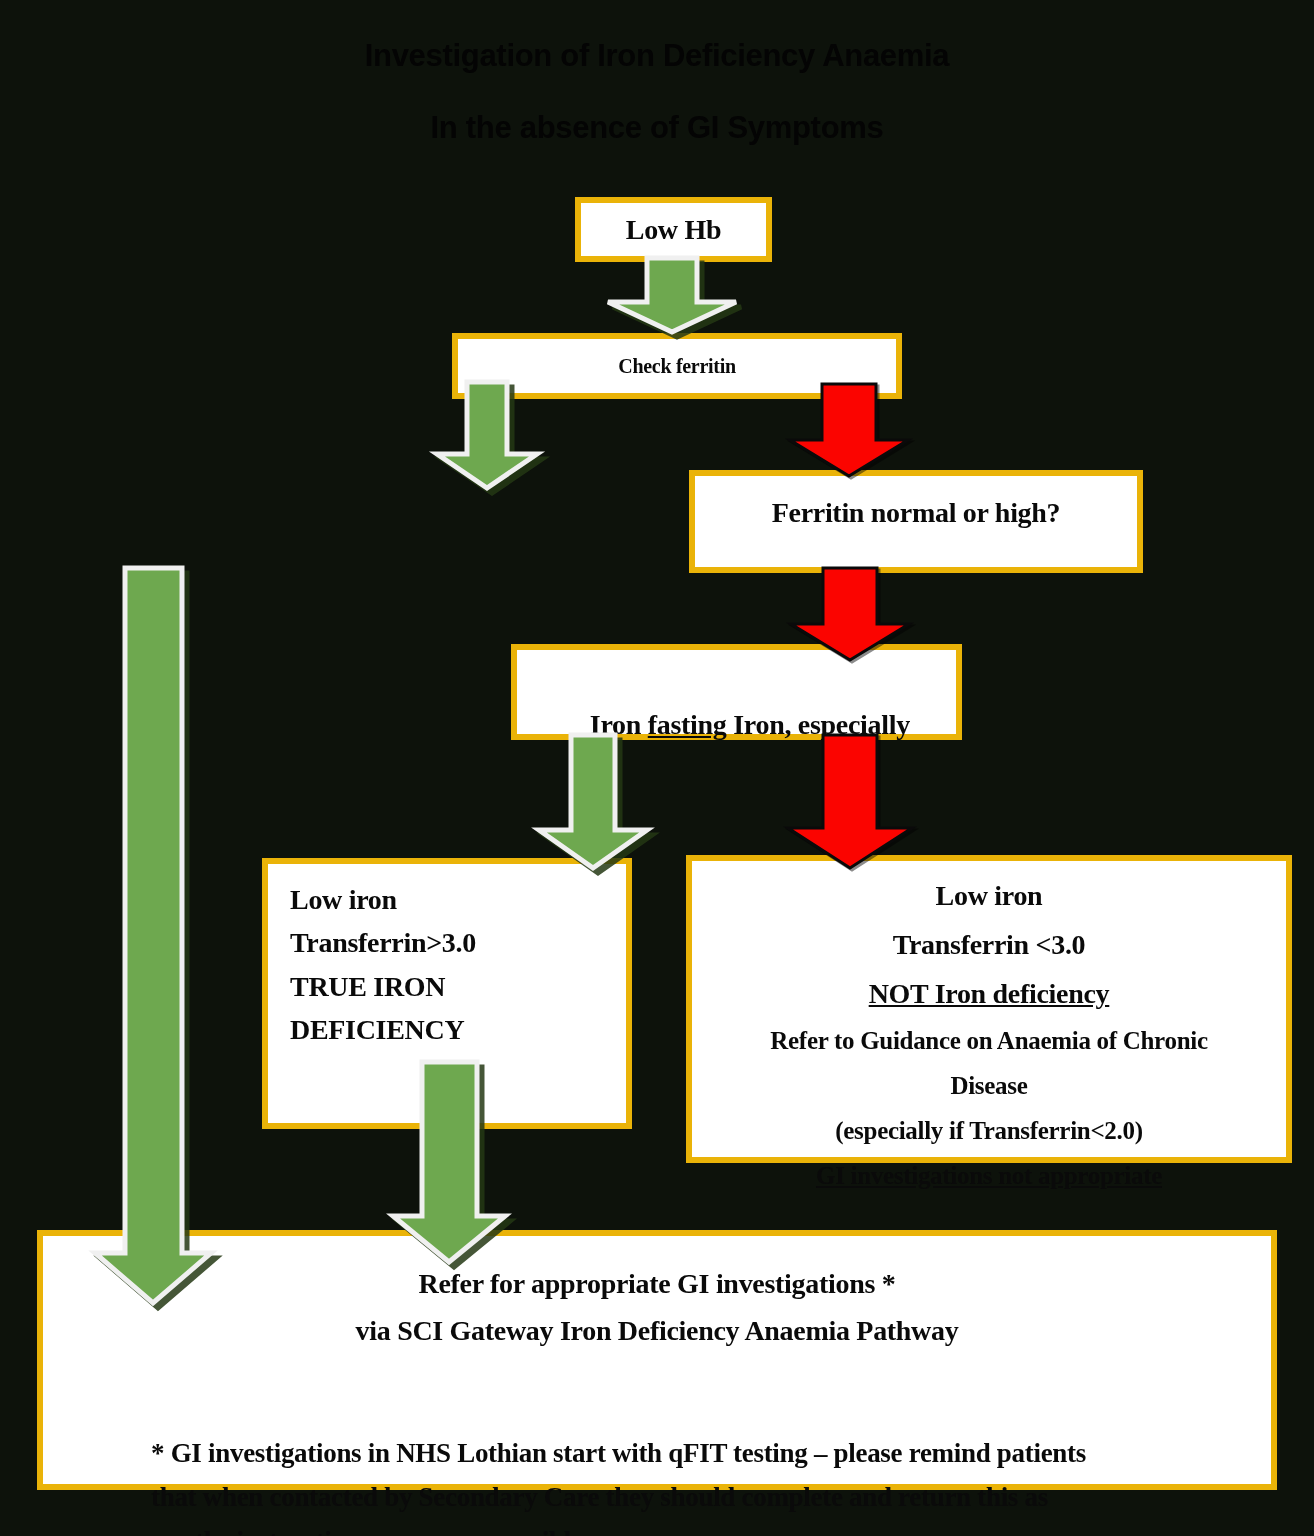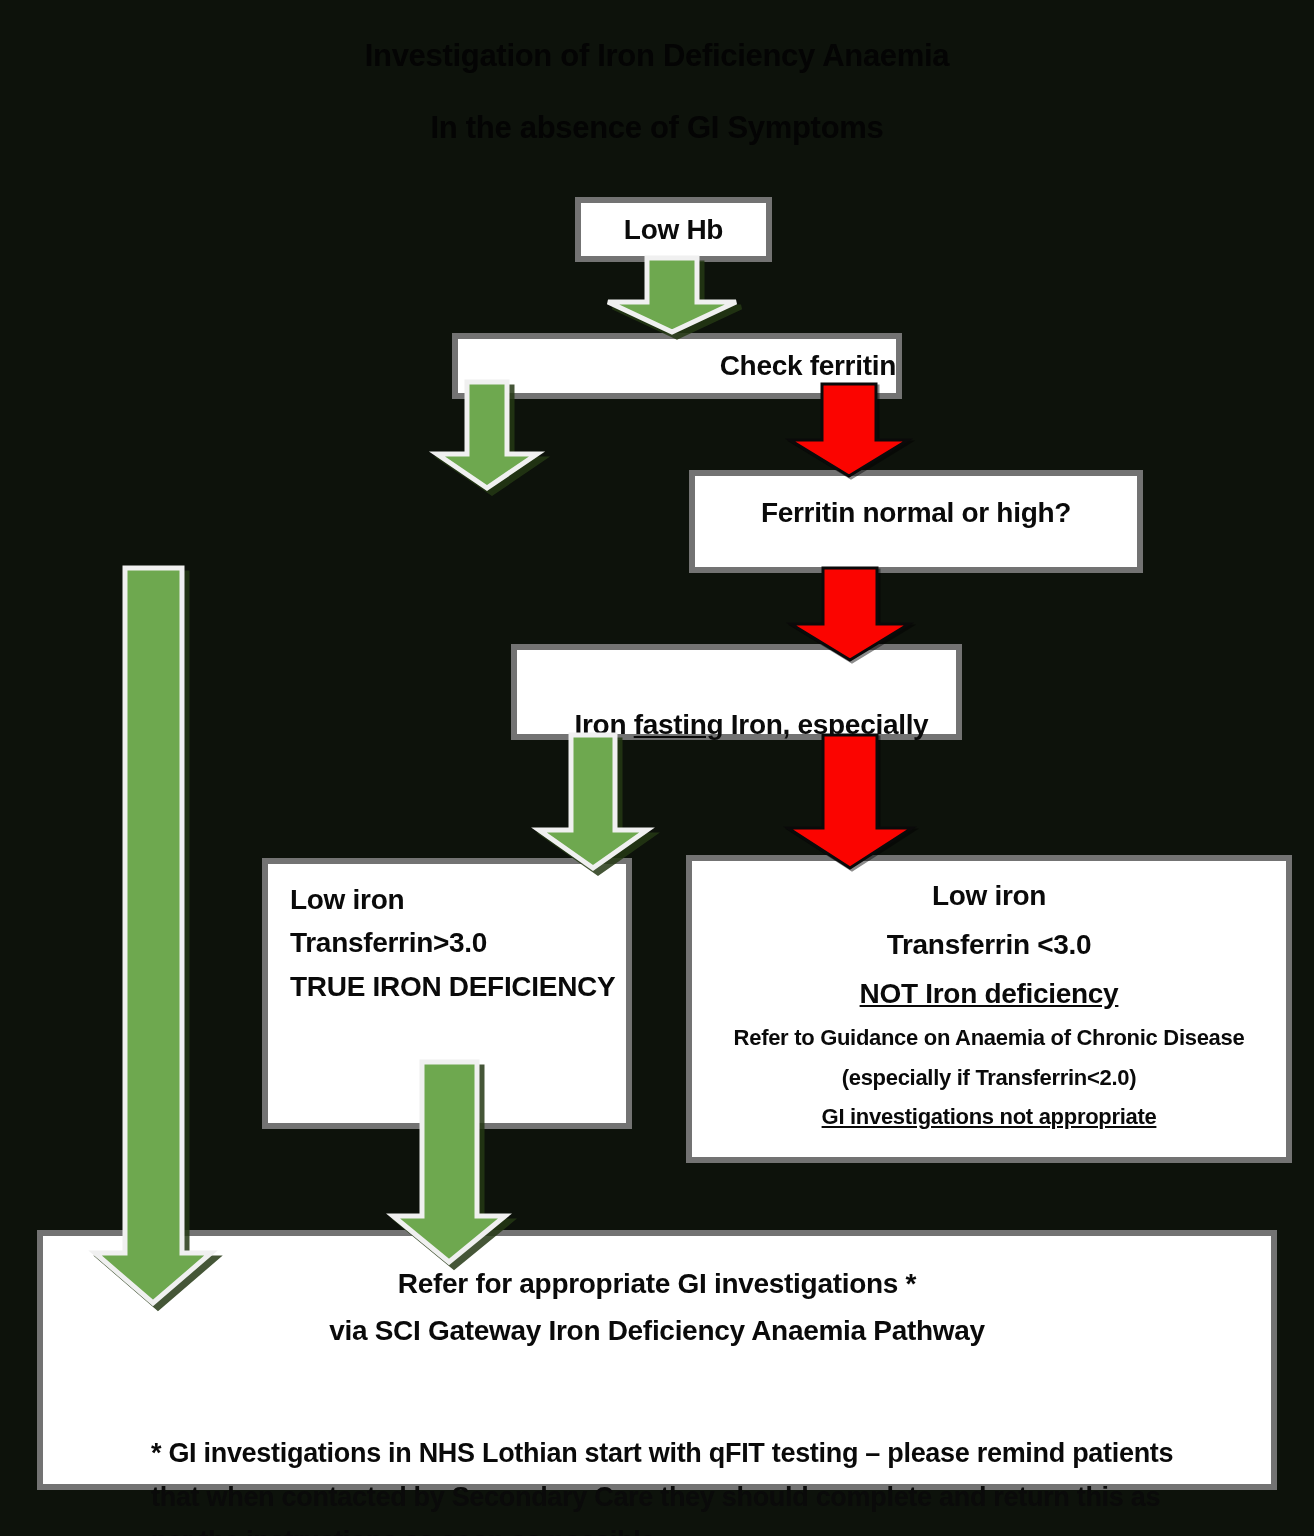--- a/index.html
+++ b/index.html
@@ -17,31 +17,32 @@
     text-align:center;
     color:#040404;
     font-size:31px;
     letter-spacing:-0.3px;
   }
   #title1{top:38px;}
   #title2{top:110px;}
   .node{
     position:absolute;
     background:#FFFFFF;
-    border:6px solid #737373;
+    border:6px solid #eab308;
     box-sizing:border-box;
     line-height:1.5;
     letter-spacing:-0.3px;
+    font-family:Liberation Serif, serif;
   }
   .center{text-align:center;}
   .node .big{font-size:28px;}
-  .node .small{font-size:22px;line-height:1.8;}
+  .node .small{font-size:25px;line-height:1.8;}
   .u{text-decoration:underline;}
   #node-low-hb{left:575px;top:197px;width:197px;height:65px;font-size:28px;display:flex;align-items:center;justify-content:center;}
-  #node-check-ferritin{left:452px;top:333px;width:450px;height:66px;font-size:28px;display:flex;align-items:center;justify-content:flex-end;white-space:pre;}
+  #node-check-ferritin{left:452px;top:333px;width:450px;height:66px;font-size:20px;display:flex;align-items:center;justify-content:center;white-space:pre;}
   #node-ferritin-low{left:103px;top:470px;width:464px;height:105px;font-size:28px;padding-top:8px;}
   #node-ferritin-normal{left:689px;top:470px;width:454px;height:103px;font-size:28px;padding-top:16px;}
   #node-check-fasting{left:511px;top:644px;width:451px;height:96px;font-size:28px;padding-top:12px;white-space:pre;}
   #node-true-iron{left:262px;top:858px;width:370px;height:271px;font-size:28px;padding:14px 10px 0 22px;line-height:1.55;}
   #node-not-iron{left:686px;top:855px;width:606px;height:308px;padding-top:10px;}
   #node-not-iron .big{line-height:1.75;}
   #node-not-iron .smallwrap{max-width:520px;margin:0 auto;}
   #node-refer{left:37px;top:1230px;width:1240px;height:260px;font-size:28px;padding-top:24px;line-height:1.68;}
   #node-refer .note{ text-align:left;padding-left:108px;padding-right:14px;margin-top:78px;font-size:27px;line-height:1.62;}
   svg.arrow{position:absolute;overflow:visible;}

